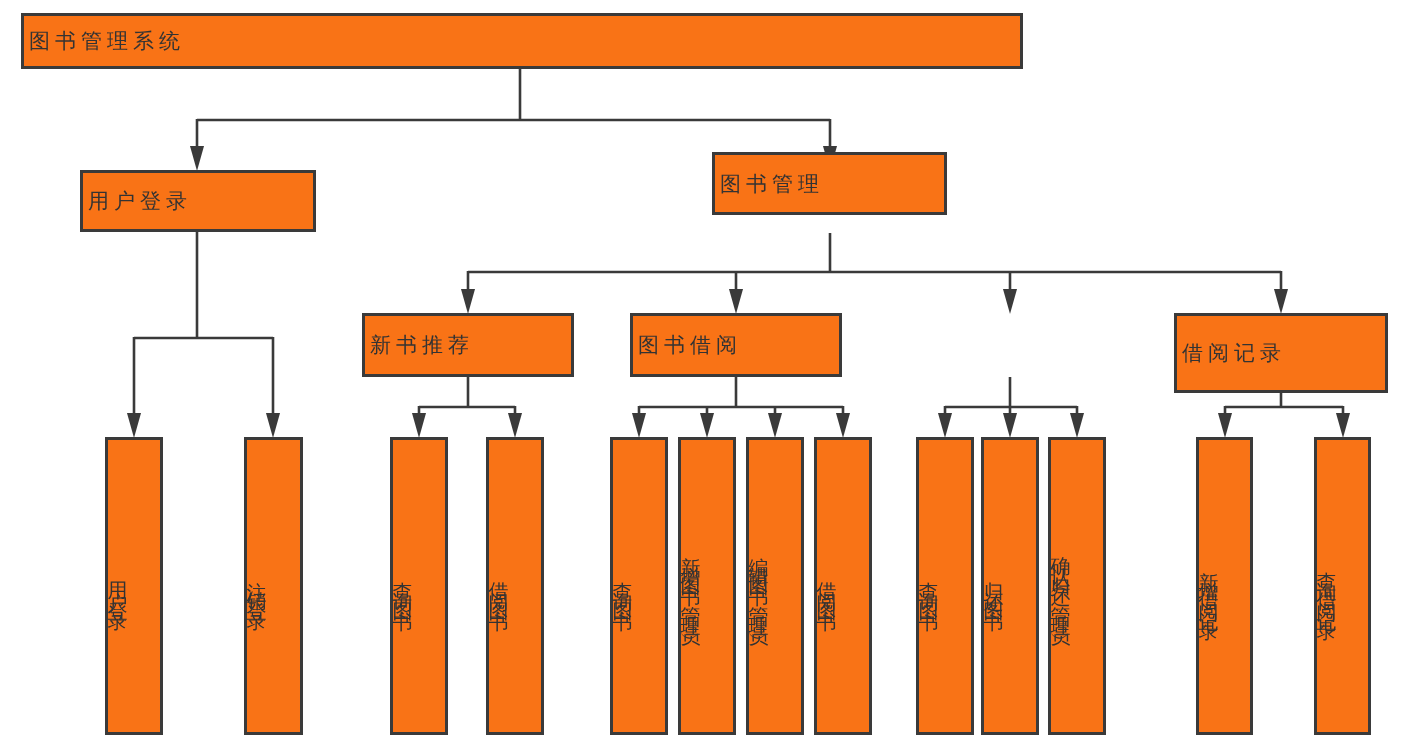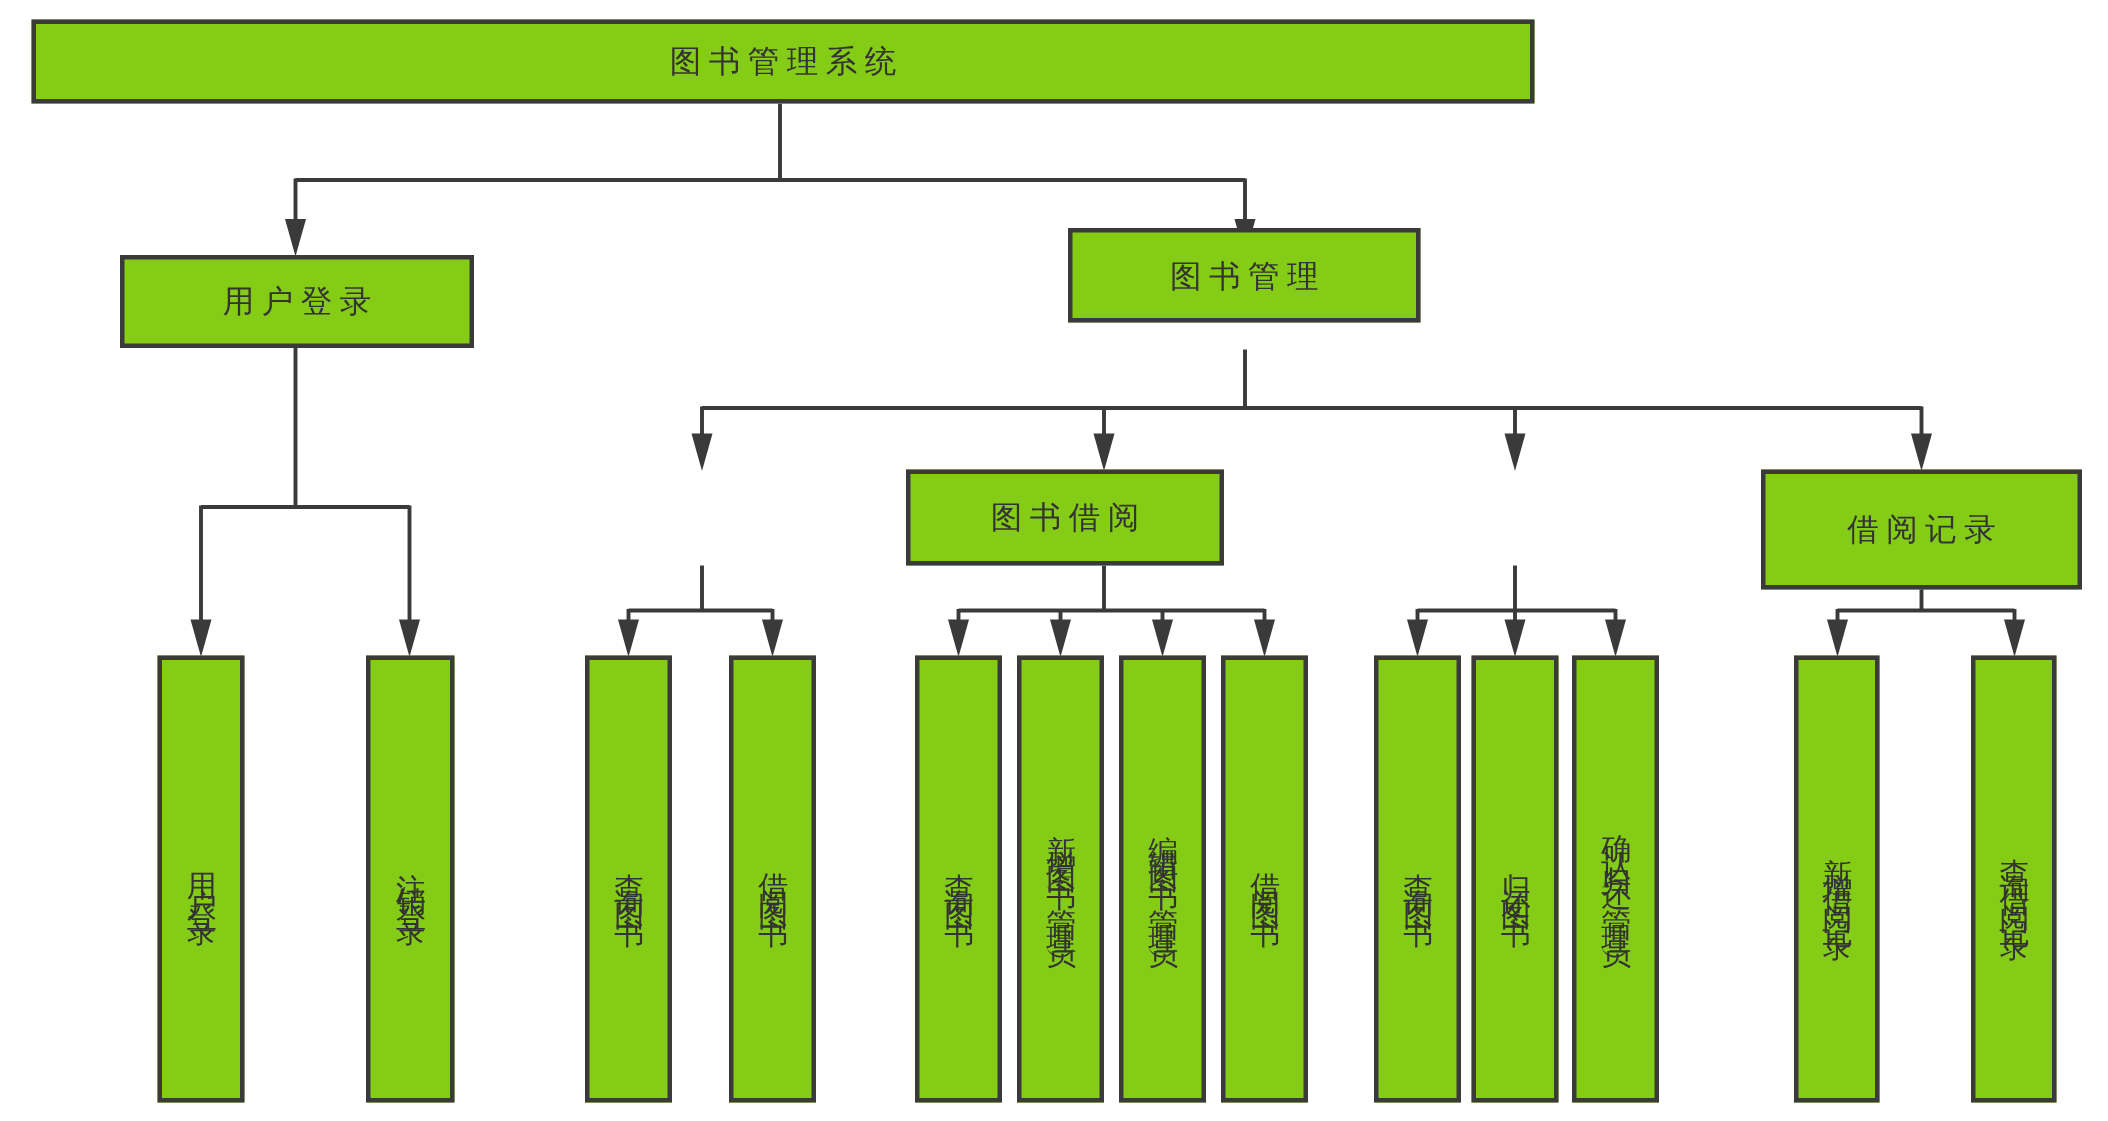--- a/index.html
+++ b/index.html
@@ -14,23 +14,23 @@
     width:1405px;height:747px;
     background:var(--bg);
     overflow:hidden;
     font-family:"Liberation Sans","DejaVu Sans",sans-serif;
     color:var(--text);
   }
   svg.wires{position:absolute;left:0;top:0;z-index:1;}
   .node{
     position:absolute;
     box-sizing:border-box;
-    background:#84cc16;
+    background:#f97316;
     border:3px solid var(--line);
-    display:flex;align-items:center;justify-content:center;
+    display:flex;align-items:center;justify-content:flex-start;
     z-index:2;
   }
   .node.h span{
     font-size:21px;
     letter-spacing:5px;
     white-space:nowrap;
     color:var(--text);
     padding-left:5px; 
   }
   .node.v span{
@@ -129,21 +129,24 @@
     <span>图书管理系统</span>
   </div>
 
   <div class="node h" style="left:80px;top:170px;width:236px;height:62px">
     <span>用户登录</span>
   </div>
   <div class="node h" style="left:712px;top:152px;width:235px;height:63px">
     <span>图书管理</span>
   </div>
 
-  <div class="node h" style="left:604px;top:313px;width:212px;height:64px">
+  <div class="node h" style="left:362px;top:313px;width:212px;height:64px">
+    <span>新书推荐</span>
+  </div>
+  <div class="node h" style="left:630px;top:313px;width:212px;height:64px">
     <span>图书借阅</span>
   </div>
   <div class="node h" style="left:1174px;top:313px;width:214px;height:80px">
     <span>借阅记录</span>
   </div>
 
   <div class="node v" style="left:105px;top:437px;width:58px;height:298px">
     <span>用户登录</span>
   </div>
   <div class="node v" style="left:244px;top:437px;width:59px;height:298px">

